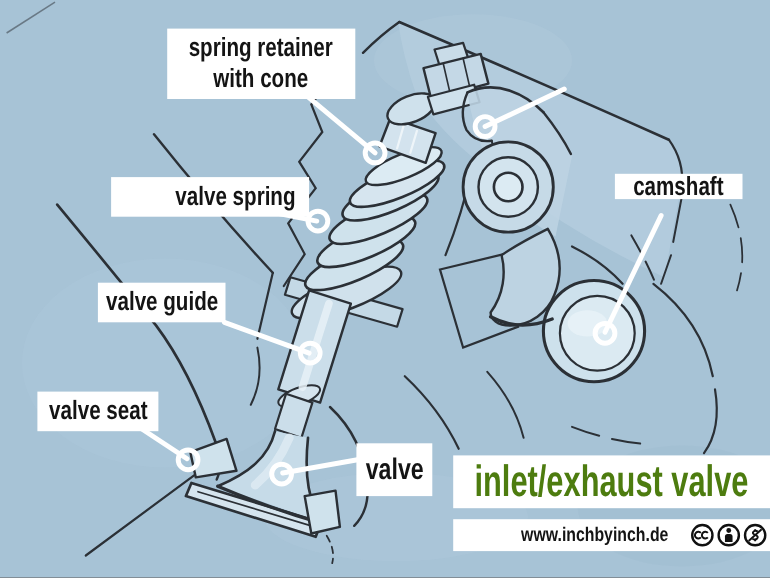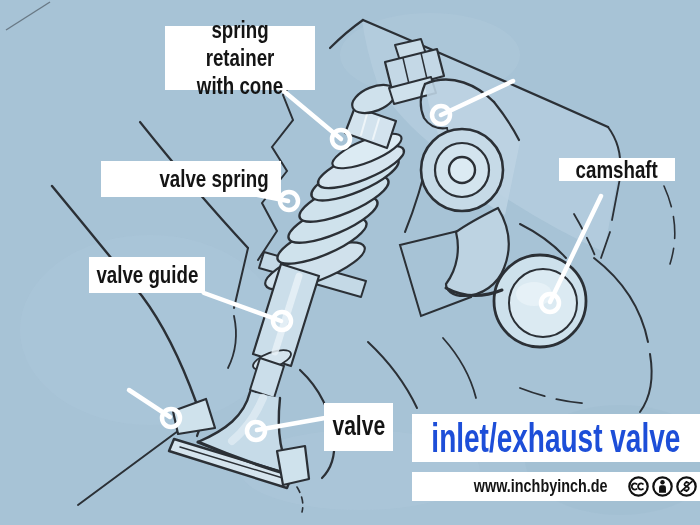--- a/index.html
+++ b/index.html
@@ -12,21 +12,21 @@
   .label{
     position:absolute;background:#fff;color:#141414;
     display:flex;align-items:center;justify-content:center;
     font-weight:700;font-size:24px;line-height:1.16;
     text-align:center;
   }
   .cond{display:inline-block;transform:scaleX(.78);white-space:nowrap;}
   .cond2{display:inline-block;transform:scaleX(.78);}
   #title-bar{
     position:absolute;left:412px;top:414px;width:288px;height:48px;
-    background:#fff;color:#1d4ed8;display:flex;align-items:center;justify-content:center;
+    background:#fff;color:#4d7c0f;display:flex;align-items:center;justify-content:center;
     font-weight:700;font-size:40px;
   }
   #footer-bar{
     position:absolute;left:412px;top:472px;width:288px;height:29px;
     background:#fff;color:#141414;display:flex;align-items:center;justify-content:flex-end;
     font-weight:700;font-size:18px;padding-right:2px;box-sizing:border-box;
   }
   #footer-bar .url{display:inline-block;transform:scaleX(.8);margin-right:2px;}
   .lic{width:23px;height:23px;margin-left:1px;flex:0 0 auto;}
 </style>
@@ -147,40 +147,43 @@
       <circle cx="550" cy="303" r="9"></circle>
       <path d="M204,293 L281,321"></path>
       <circle cx="282" cy="321" r="9"></circle>
       <path d="M129,390 L170,417"></path>
       <circle cx="171" cy="418" r="9"></circle>
       <path d="M325,418 L257,430"></path>
       <circle cx="256" cy="431" r="9"></circle>
     </g>
   </svg>
 
-  <div class="label" style="left:165px;top:26px;width:150px;height:64px;">
+  <div class="label" style="left:152px;top:26px;width:171px;height:64px;">
     <span class="cond2">
       <span>spring retainer</span><br>
       <span>with cone</span>
     </span>
   </div>
 
 
   <div class="label" style="left:101px;top:161px;width:133px;height:36px;padding-left:47px;">
     <span class="cond">valve spring</span>
   </div>
 
   <div class="label" style="left:559px;top:158px;width:116px;height:23px;">
     <span class="cond">camshaft</span>
   </div>
 
   <div class="label" style="left:89px;top:257px;width:116px;height:36px;">
     <span class="cond">valve guide</span>
   </div>
 
+  <div class="label" style="left:34px;top:356px;width:110px;height:36px;">
+    <span class="cond">valve seat</span>
+  </div>
 
   <div class="label" style="left:324px;top:403px;width:69px;height:48px;font-size:27px;">
     <span class="cond">valve</span>
   </div>
 
   <div id="title-bar">
     <span class="cond" style="transform:scaleX(.7);">inlet/exhaust valve</span>
   </div>
 
   <div id="footer-bar">

